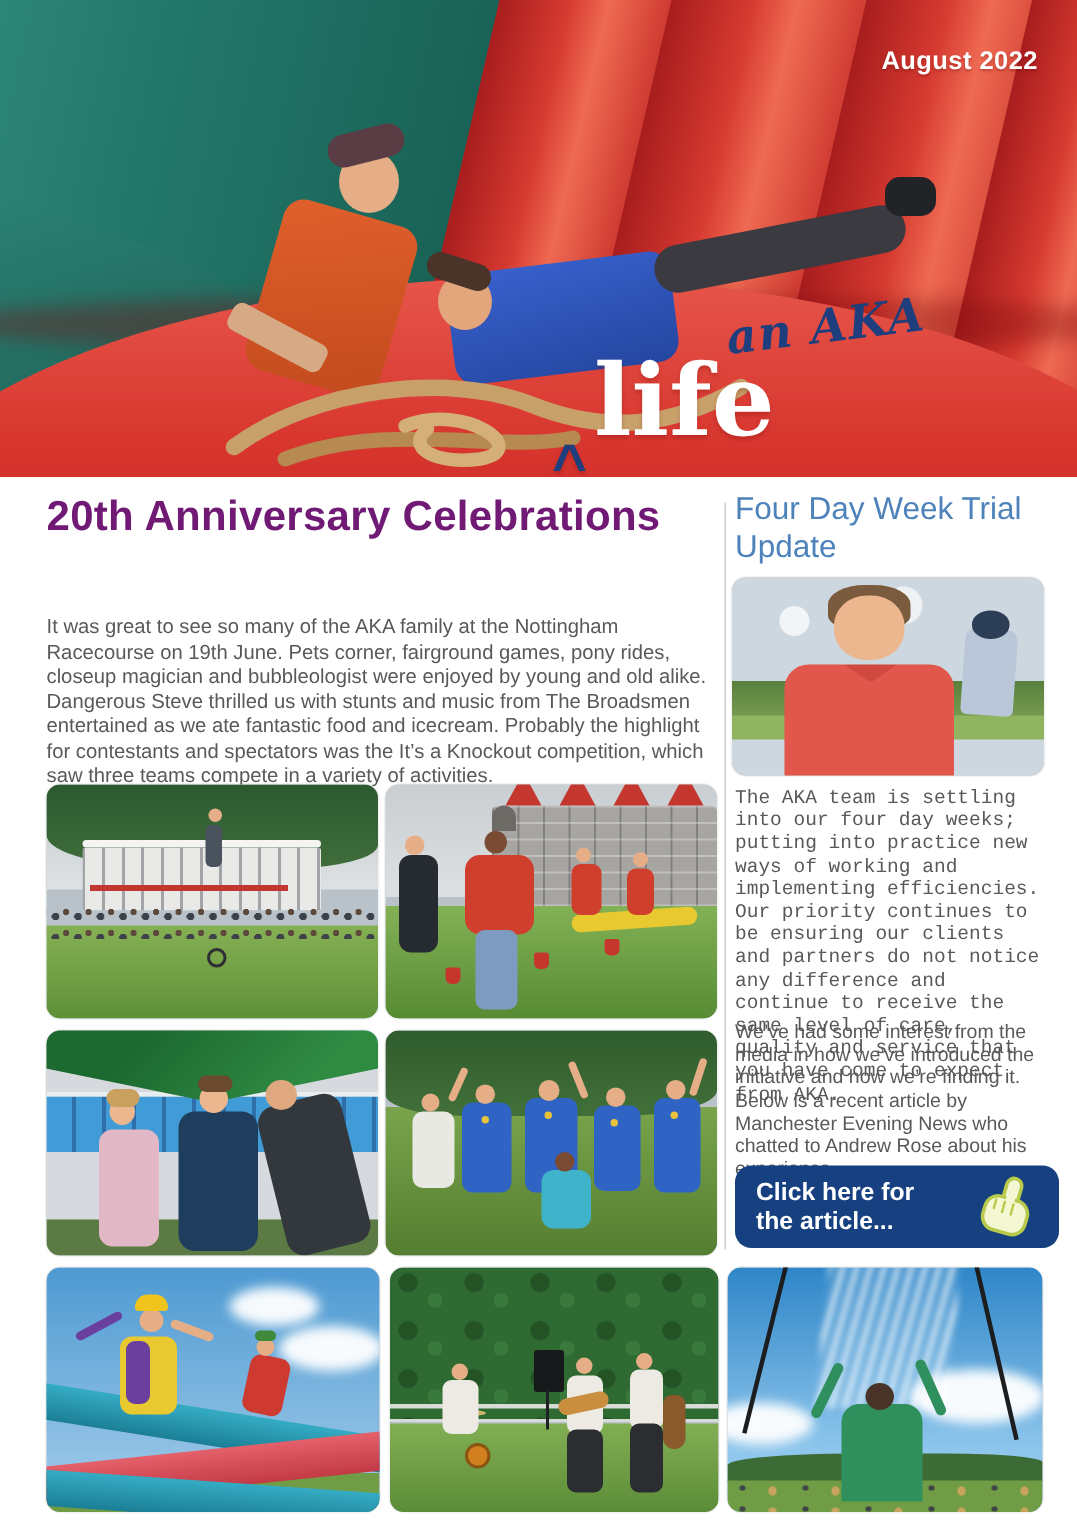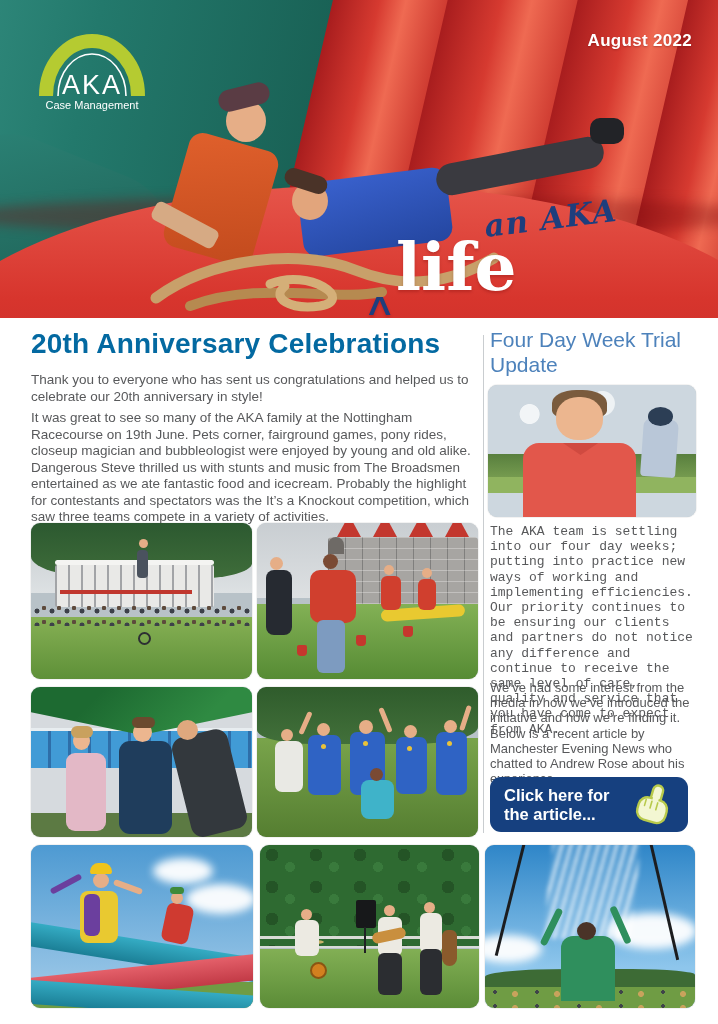--- a/index.html
+++ b/index.html
@@ -49,36 +49,36 @@
                 transform:rotate(-7deg);letter-spacing:1px;}
   .brand-row{position:absolute;left:0;top:26px;display:flex;align-items:flex-start;
              font-family:"DejaVu Serif",serif;font-weight:bold;font-size:66px;line-height:70px;
              text-shadow:0 2px 3px rgba(100,0,0,.25);}
   .caret-slot{position:relative;width:30px;}
   .brand-caret{position:absolute;left:2px;top:44px;font-size:40px;color:#1e3e7d;
                font-family:"Liberation Sans",sans-serif;font-weight:bold;}
 
   
   .main-title{position:absolute;left:31px;top:328px;width:452px;margin:0;font-size:28px;
-              color:#0369a1;font-weight:bold;white-space:nowrap;letter-spacing:.2px;}
+              color:#701a75;font-weight:bold;white-space:nowrap;letter-spacing:.2px;}
   .para{position:absolute;left:31px;width:450px;margin:0;font-size:13.5px;line-height:16.5px;
         color:#58595b;}
   .p1{top:372px;}
   .p2{top:410px;}
 
   .divider{position:absolute;left:483px;top:335px;width:1px;height:498px;background:#c9cdd0;}
 
   .sb-title{position:absolute;left:490px;top:327px;width:206px;margin:0;font-size:21px;
             line-height:25px;color:#4d82bb;font-weight:normal;}
   .sb-para{position:absolute;left:490px;width:205px;margin:0;font-size:13px;line-height:15.2px;
            color:#58595b;}
   .sp1{top:524px;font-family:Liberation Mono, monospace;}
   .sp2{top:680px;}
 
-  .article-btn{position:absolute;left:490px;top:777px;width:198px;height:55px;border:none;
+  .article-btn{position:absolute;left:490px;top:777px;width:216px;height:55px;border:none;
                border-radius:11px;background:#16407f;color:#fff;cursor:pointer;display:flex;
                align-items:center;justify-content:space-between;padding:4px 12px 4px 14px;}
   .article-btn span{font-size:16.5px;line-height:19px;font-weight:bold;text-align:left;width:128px;
                     font-family:"Liberation Sans",sans-serif;}
 
   
   .ph{position:absolute;border-radius:9px;overflow:hidden;background:#b8c2c8;
       box-shadow:0 0 0 1px rgba(0,0,0,.05);}
   .ph>div{position:absolute;}
   .ph-r1a{left:31px;top:523px;width:221px;height:156px;}
@@ -211,46 +211,37 @@
     <div class="limb" style="left:284px;top:172px;width:44px;height:18px;background:#4a3328;transform:rotate(18deg);border-radius:10px;"></div>
     <div class="limb" style="left:435px;top:150px;width:170px;height:32px;background:#3a3a40;transform:rotate(-11deg);border-radius:16px;"></div>
     <div class="head" style="left:590px;top:118px;width:34px;height:26px;background:#222327;border-radius:10px;"></div>
 
     <svg class="abs" style="left:150px;top:240px;" width="350" height="78" viewBox="0 0 350 78">
       <path d="M6,58 C60,18 150,8 205,30 C255,50 300,44 344,18" fill="none" stroke="#c8a06a" stroke-width="11" stroke-linecap="round"></path>
       <path d="M40,66 C110,40 180,62 232,52" fill="none" stroke="#b68a50" stroke-width="10" stroke-linecap="round"></path>
       <path d="M120,44 C160,28 205,60 170,66 C140,70 120,58 135,46" fill="none" stroke="#d4af78" stroke-width="9" stroke-linecap="round"></path>
     </svg>
 
-    <div class="aka-logo">
-      <svg width="112" height="82" viewBox="0 0 112 82">
-        <path d="M10,62 A46,55 0 0 1 102,62" fill="none" stroke="#b5cb31" stroke-width="14"></path>
-        <path d="M22,62 A34,42 0 0 1 90,62" fill="none" stroke="#ffffff" stroke-width="1.6"></path>
-        <text x="56" y="60" text-anchor="middle" font-size="27" letter-spacing="2">AKA</text>
-        <text x="56" y="75" text-anchor="middle" font-size="11">Case Management</text>
-      </svg>
-    </div>
 
     <div class="masthead">
       <div class="date">August 2022</div>
     </div>
 
     <div class="brand">
       <div class="brand-insert">an AKA</div>
       <div class="brand-row">
         <span class="caret-slot">
             <span class="brand-caret">^</span>
           </span>
         <span>life</span>
       </div>
     </div>
   </header>
 
   <h1 class="main-title">20th Anniversary Celebrations</h1>
-  <p class="para p1">Thank you to everyone who has sent us congratulations and helped us to celebrate our 20th anniversary in style!</p>
   <p class="para p2">It was great to see so many of the AKA family at the Nottingham Racecourse on 19th June. Pets corner, fairground games, pony rides, closeup magician and bubbleologist were enjoyed by young and old alike. Dangerous Steve thrilled us with stunts and music from The Broadsmen entertained as we ate fantastic food and icecream. Probably the highlight for contestants and spectators was the It’s a Knockout competition, which saw three teams compete in a variety of activities.</p>
 
   <div class="divider"></div>
 
   <figure class="ph ph-r1a" style="margin:0;">
     <div class="sky1"></div>
     <div class="trees1"></div>
     <div class="roof1"></div>
     <div class="stand1"></div>
     <div class="banner1"></div>

